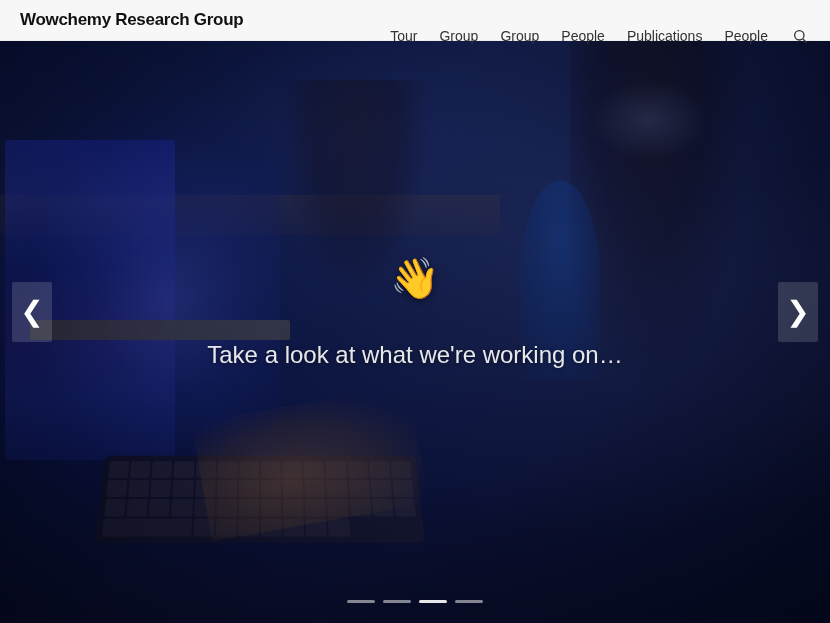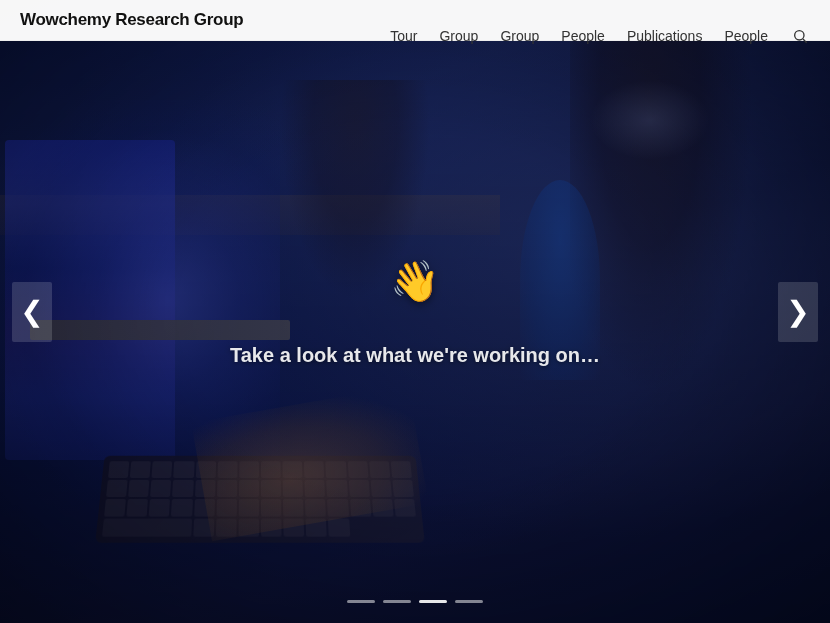--- a/index.html
+++ b/index.html
@@ -230,24 +230,24 @@
       justify-content: center;
       gap: 12px;
       letter-spacing: -0.5px;
     }
 
     .wave-emoji {
       font-size: 40px;
     }
 
     .hero-subtitle {
-      font-size: 20px;
+      font-size: 24px;
       color: rgba(255,255,255,0.9);
       text-shadow: 0 1px 4px rgba(0,0,0,0.5);
-      font-weight: 700;
+      font-weight: 400;
       margin-top: 39px;
     }
 
     
     .nav-arrow {
       position: absolute;
       top: 50%;
       transform: translateY(-50%);
       background: rgba(255,255,255,0.15);
       border: none;

